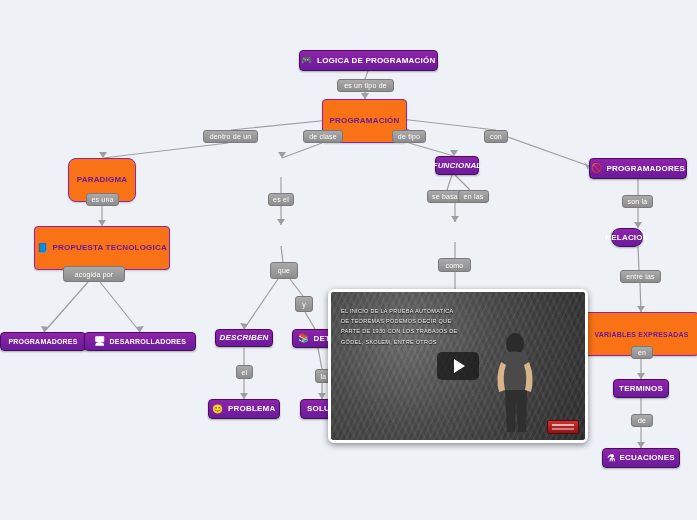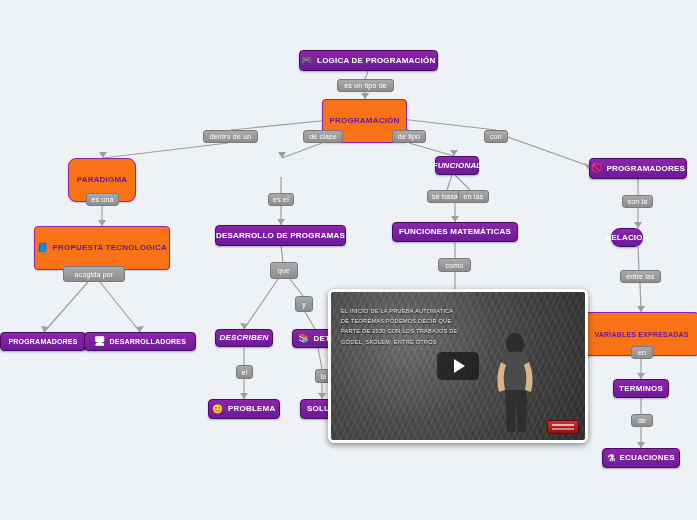--- a/index.html
+++ b/index.html
@@ -299,26 +299,20 @@
       <span>en las</span>
     </div>
   <div class="node n-gray" style="left:622px;top:195px;width:31px;height:13px;">
       <span>son la</span>
     </div>
 
   <div class="node n-white" style="left:34px;top:226px;width:136px;height:21px;">
     <span class="n-icon">📘</span>
     <span>PROPUESTA TECNOLOGICA</span>
   </div>
-  <div class="node n-purple" style="left:215px;top:225px;width:131px;height:21px;">
-      <span>DESARROLLO DE PROGRAMAS</span>
-    </div>
-  <div class="node n-purple" style="left:392px;top:222px;width:126px;height:20px;">
-      <span>FUNCIONES MATEMÁTICAS</span>
-    </div>
   <div class="node n-purple" style="left:611px;top:228px;width:32px;height:19px;border-radius:9px;">
       <span>RELACION</span>
     </div>
 
   <div class="node n-gray" style="left:63px;top:266px;width:62px;height:16px;">
       <span>acogida por</span>
     </div>
   <div class="node n-gray" style="left:270px;top:262px;width:28px;height:17px;">
       <span>que</span>
     </div>

